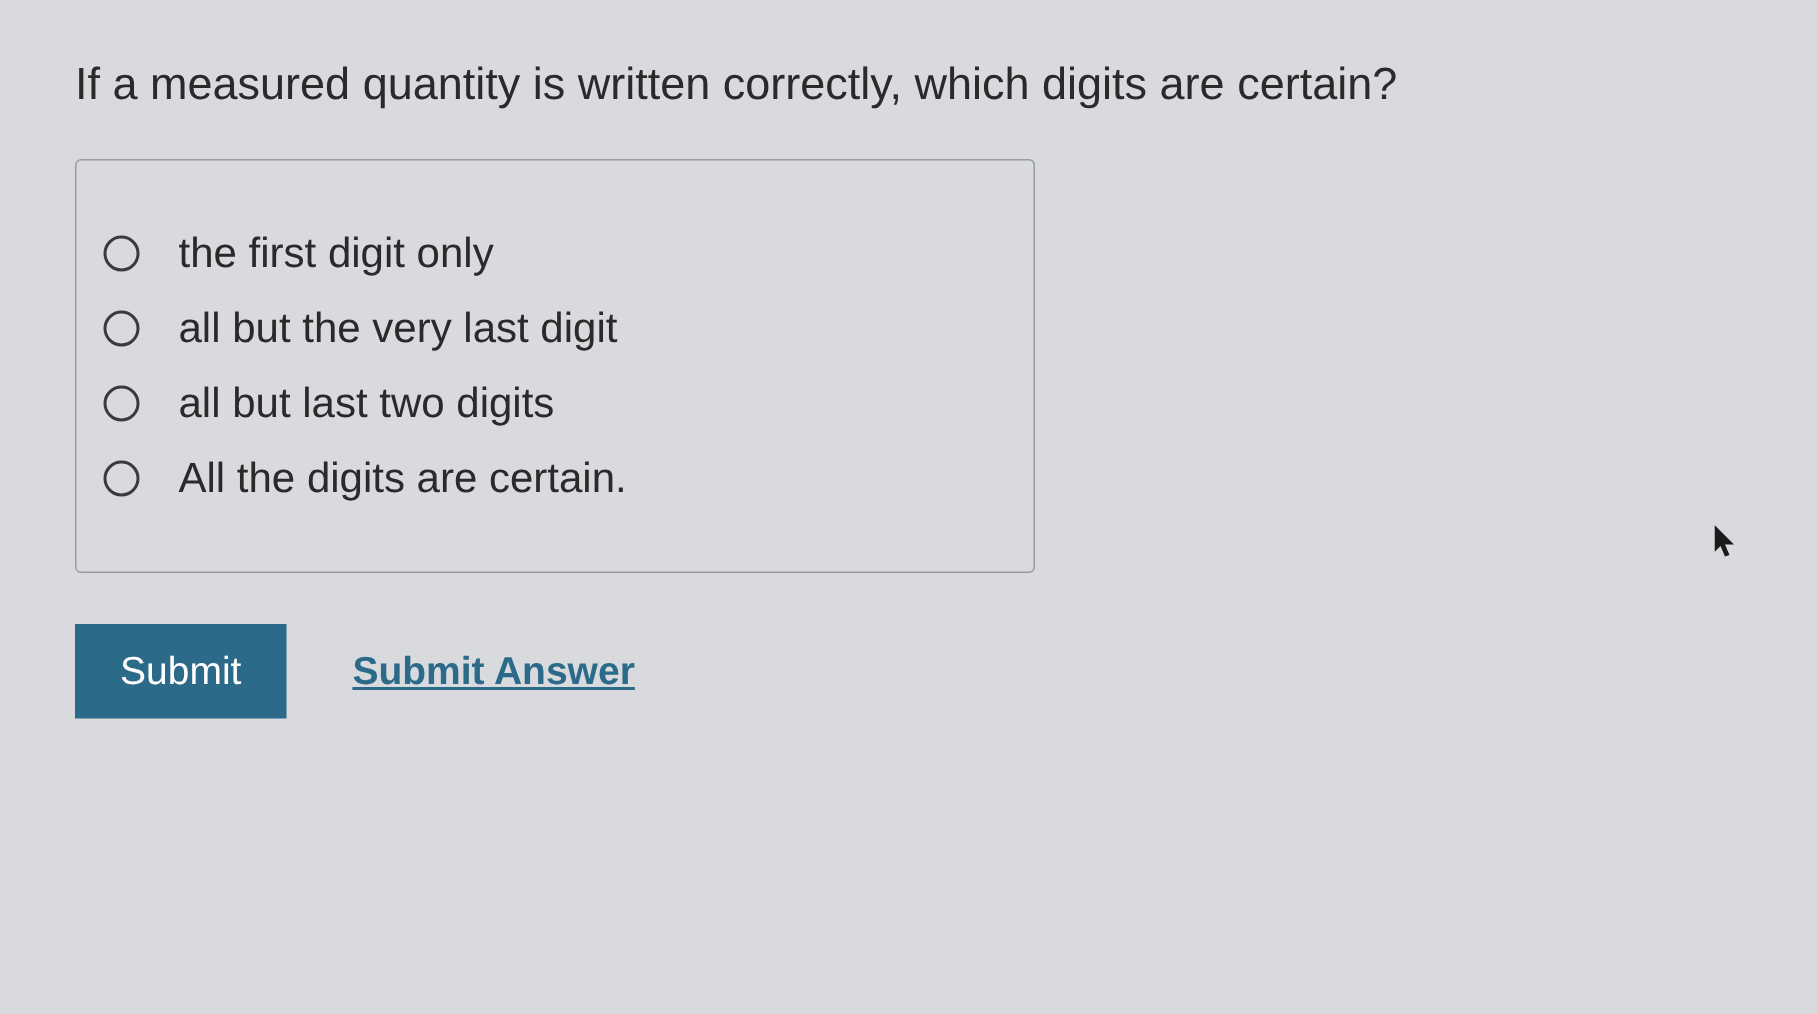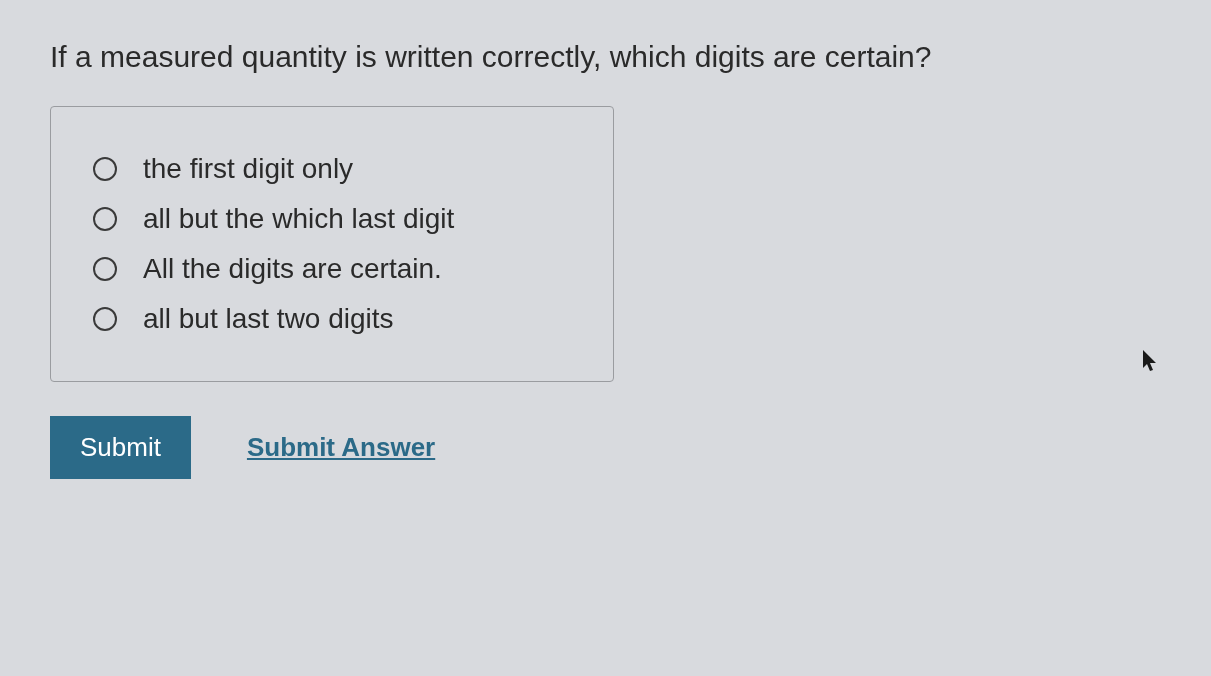--- a/index.html
+++ b/index.html
@@ -17,22 +17,22 @@
     }
     .question-text {
       font-size: 30px;
       color: #2a2a2a;
       margin-bottom: 32px;
       font-weight: 400;
     }
     .options-box {
       border: 1px solid #9a9ca0;
       border-radius: 4px;
-      width: 564px;
-      padding: 28px 42px;
+      width: 640px;
+      padding: 28px 18px;
       background: transparent;
     }
     .option-row {
       display: flex;
       align-items: center;
       margin: 18px 0;
       cursor: pointer;
     }
     .radio-circle {
       width: 24px;
@@ -45,21 +45,21 @@
     }
     .option-label {
       font-size: 28px;
       color: #2a2a2a;
       font-weight: 400;
     }
     .actions {
       margin-top: 34px;
       display: flex;
       align-items: center;
-      gap: 56px;
+      gap: 44px;
     }
     .submit-btn {
       background: #2b6a88;
       color: #ffffff;
       border: none;
       padding: 16px 30px;
       font-size: 26px;
       font-weight: 400;
       cursor: pointer;
       font-family: inherit;
@@ -84,29 +84,29 @@
 
 <div class="question-text">If a measured quantity is written correctly, which digits are certain?</div>
 
 <div class="options-box">
   <div class="option-row">
     <span class="radio-circle"></span>
     <span class="option-label">the first digit only</span>
   </div>
   <div class="option-row">
     <span class="radio-circle"></span>
-    <span class="option-label">all but the which last digit</span>
+    <span class="option-label">all but the very last digit</span>
+  </div>
+  <div class="option-row">
+    <span class="radio-circle"></span>
+    <span class="option-label">all but last two digits</span>
   </div>
   <div class="option-row">
     <span class="radio-circle"></span>
     <span class="option-label">All the digits are certain.</span>
-  </div>
-  <div class="option-row">
-    <span class="radio-circle"></span>
-    <span class="option-label">all but last two digits</span>
   </div>
 </div>
 
 <div class="actions">
   <button class="submit-btn">Submit</button>
   <a class="request-link">Submit Answer</a>
 </div>
 
 <div class="cursor-icon">
   <svg width="18" height="24" viewBox="0 0 18 24">

